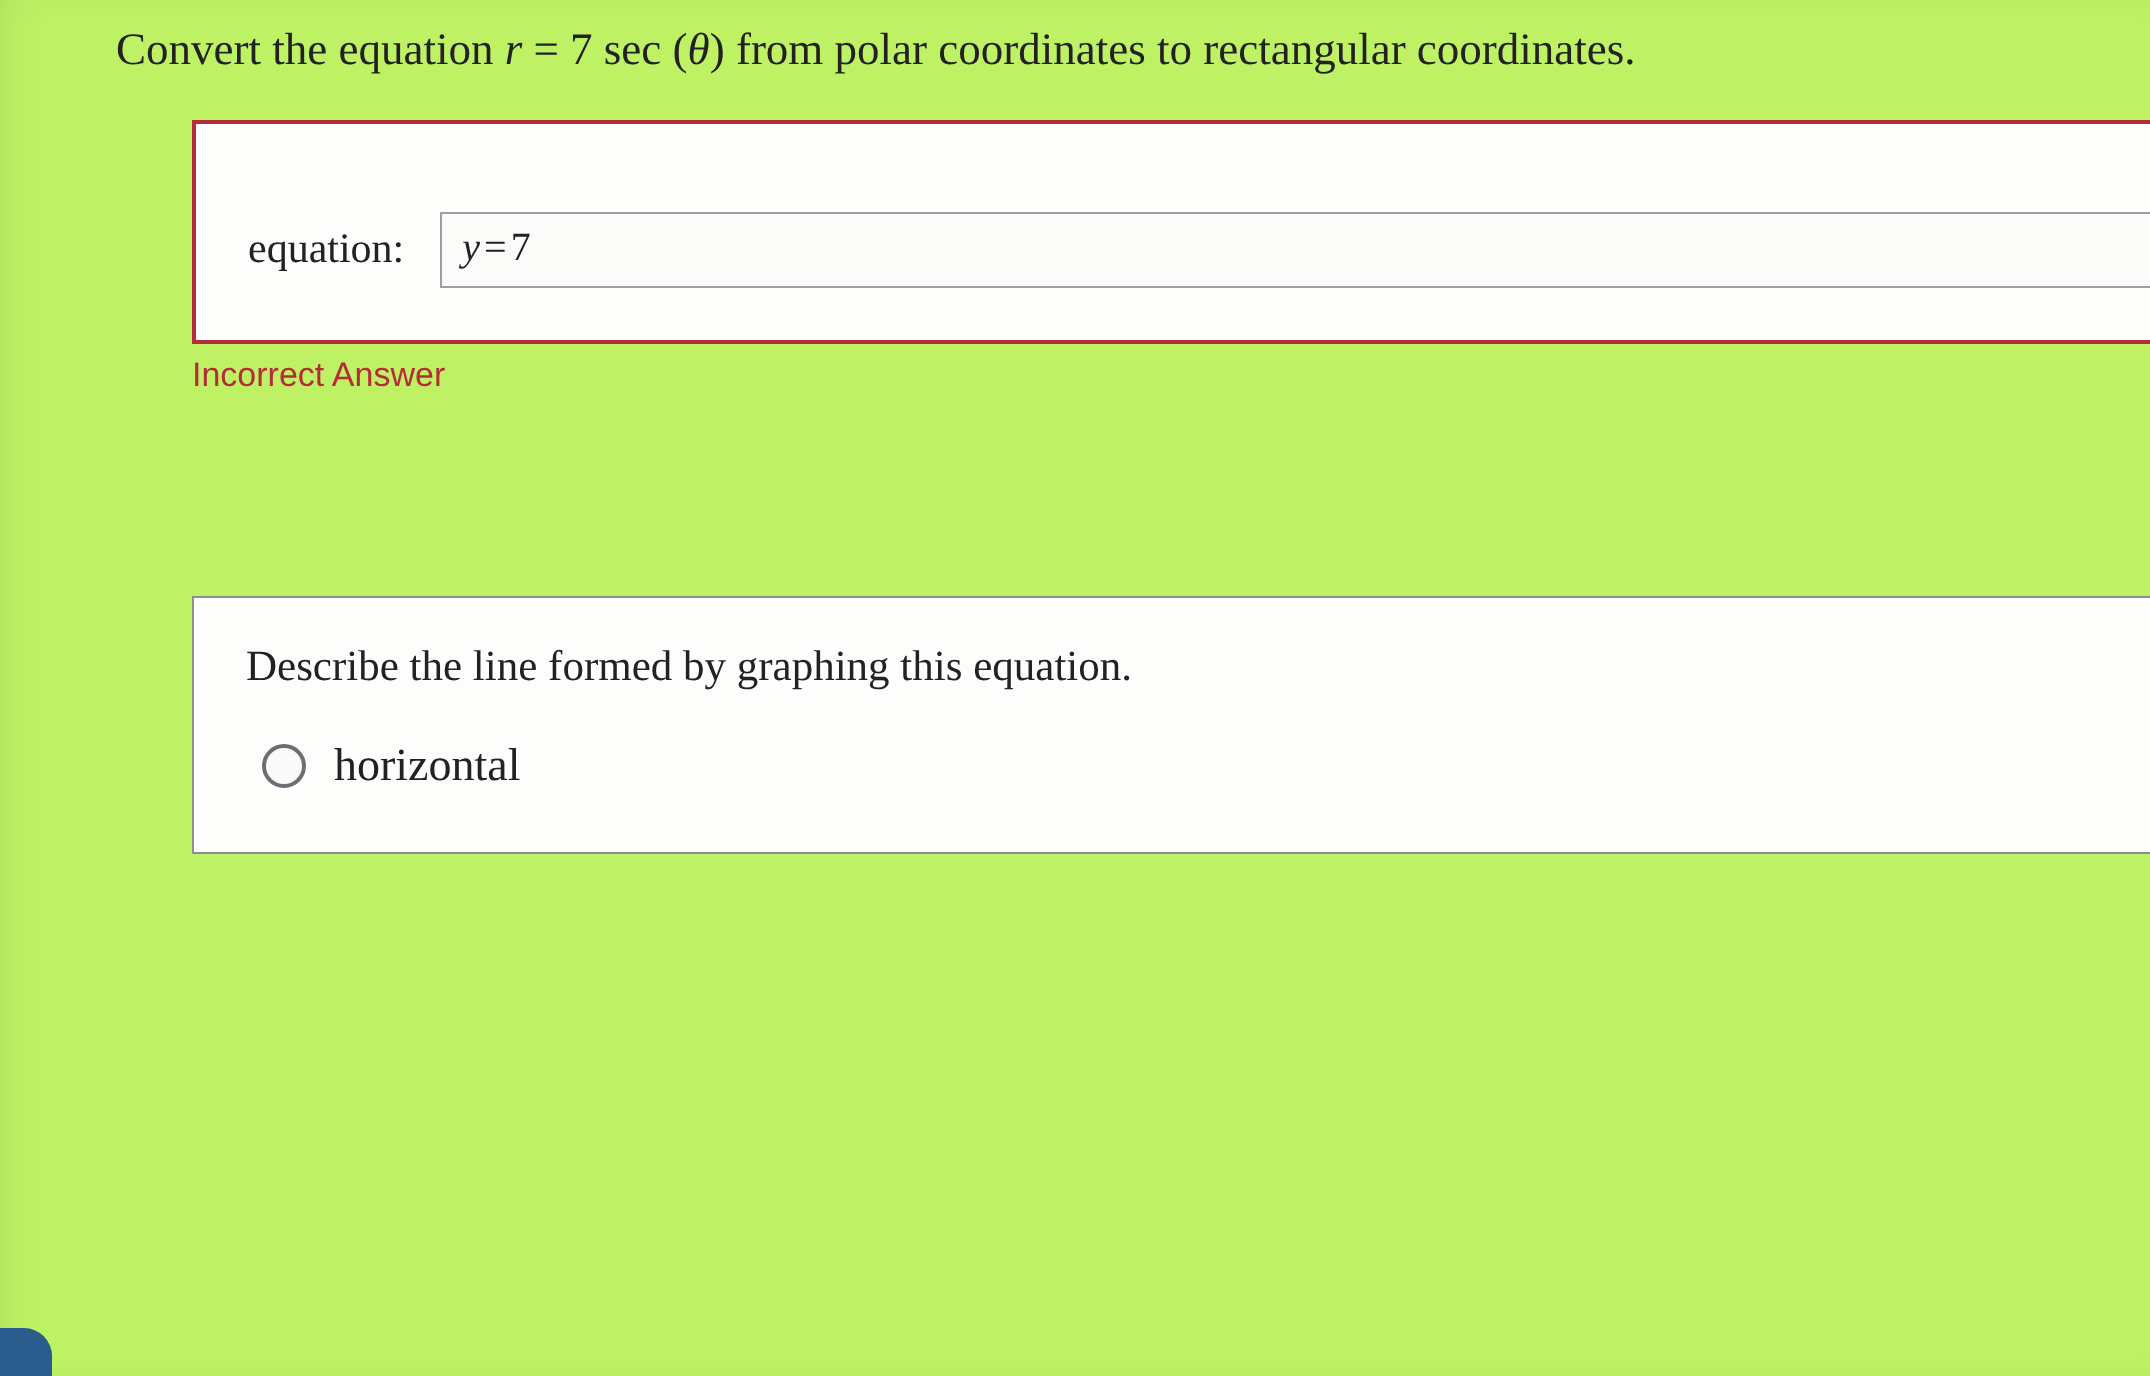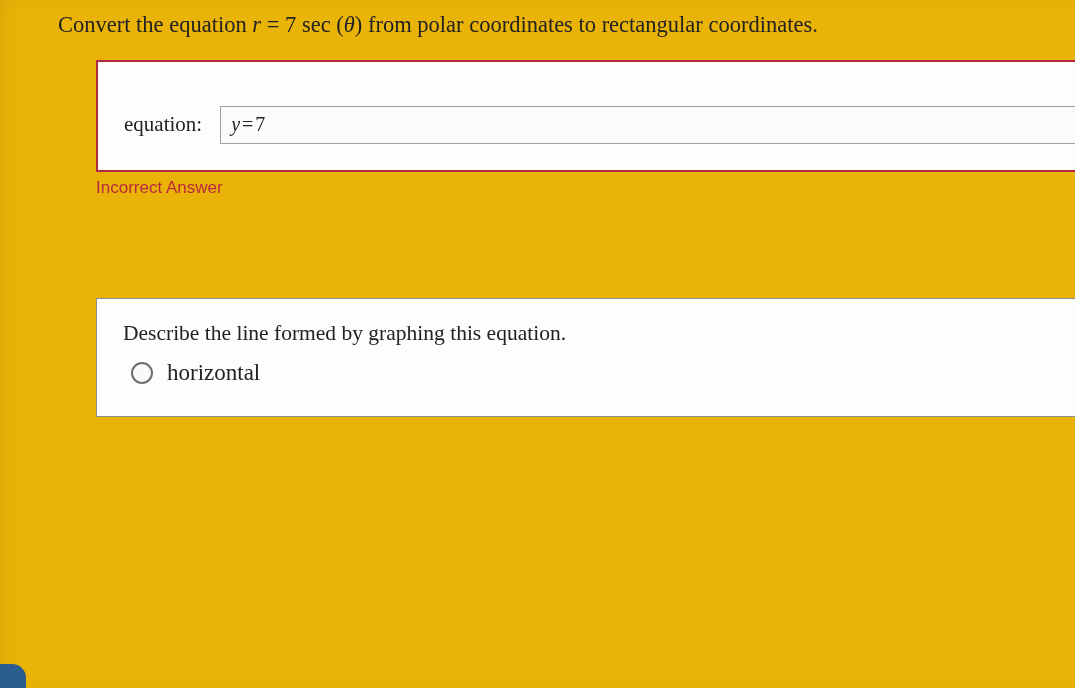--- a/index.html
+++ b/index.html
@@ -9,21 +9,21 @@
     }
     body {
       font-family: Georgia, 'Times New Roman', serif;
       background: #f0f0ee;
       width: 1075px;
       height: 688px;
       position: relative;
       color: #1a1a1a;
     }
     .page {
-      background: #eab308;
+      background: #bef264;
       padding: 8px 0 0 58px;
       min-height: 100%;
       box-shadow: inset 10px 0 30px -20px rgba(0,0,0,0.2);
     }
     .question-text {
       font-size: 22.5px;
       line-height: 1.5;
       color: #222;
     }
     .question-line1 {
@@ -77,21 +77,21 @@
       background: #fdfdfc;
       margin-left: 38px;
       margin-top: 100px;
       margin-right: 0;
       border-right: none;
       padding: 22px 0 20px 26px;
     }
     .describe-text {
       font-size: 21.5px;
       color: #222;
-      margin-bottom: 14px;
+      margin-bottom: 24px;
     }
     .radio-row {
       display: flex;
       align-items: center;
       margin: 10px 0 10px 8px;
     }
     .radio-circle {
       width: 22px;
       height: 22px;
       border: 2px solid #6b6f73;

